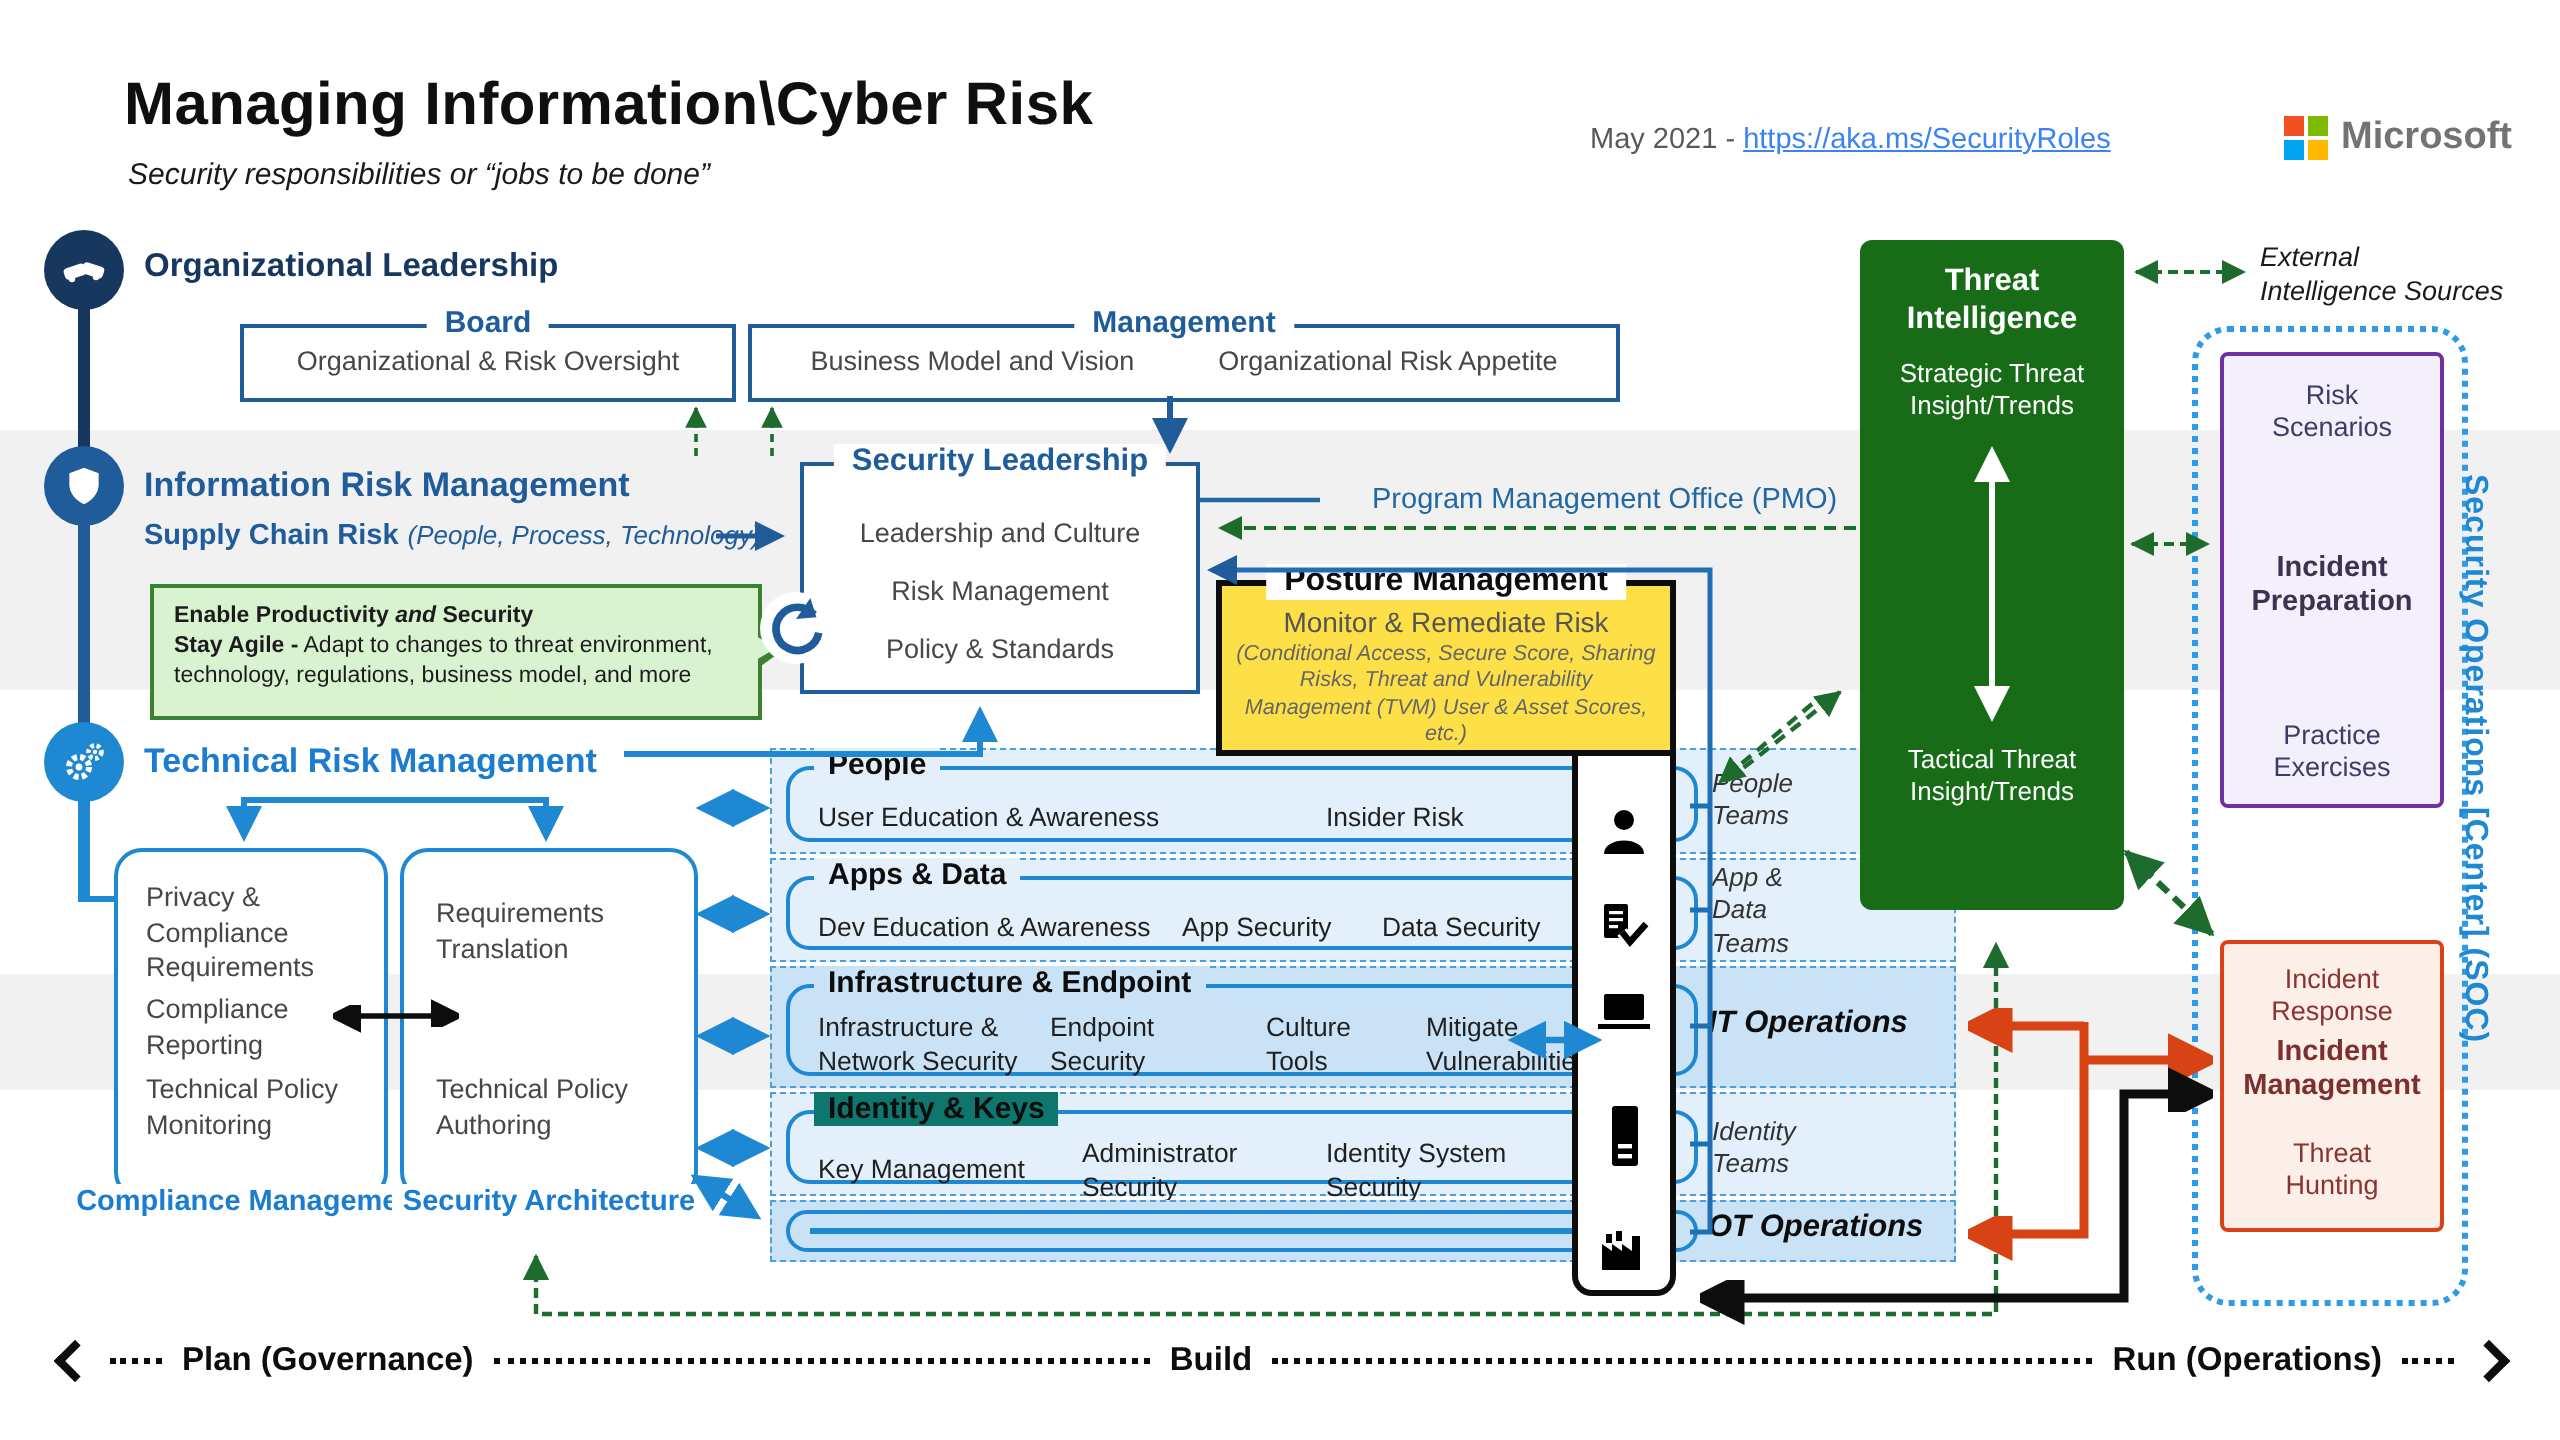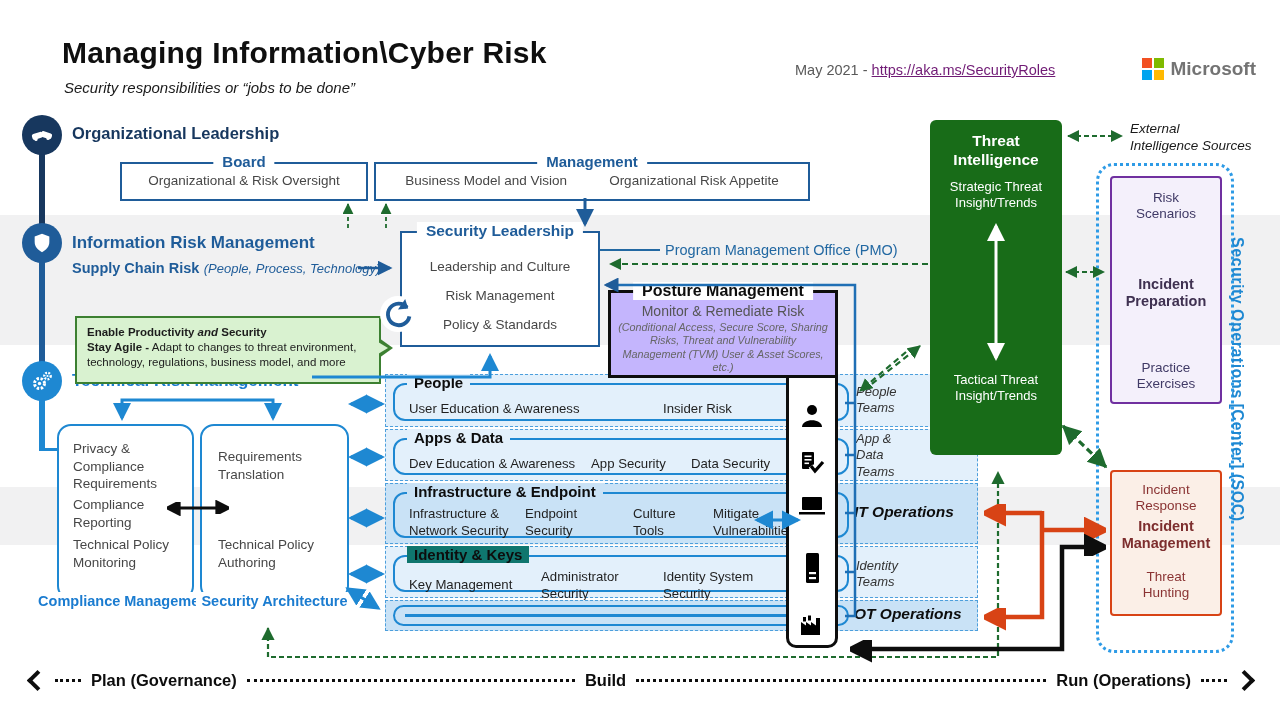--- a/index.html
+++ b/index.html
@@ -4,21 +4,21 @@
 <style>
   html,body{margin:0;padding:0;}
   body{width:1280px;height:720px;position:relative;background:#fff;
        font-family:"Liberation Sans","DejaVu Sans",sans-serif;color:#111;overflow:hidden;}
   .abs{position:absolute;}
   .grayband{position:absolute;left:0;width:1280px;background:#f1f1f2;z-index:0;}
   
   .title{font-size:30px;font-weight:700;letter-spacing:.2px;color:#0f0f0f;}
   .subtitle{font-style:italic;font-size:15px;color:#1a1a1a;}
   .datelabel{font-size:14.5px;color:#595959;}
-  .link{font-size:14.5px;color:#701a75;text-decoration:underline;}
+  .link{font-size:14.5px;color:#3b82f6;text-decoration:underline;}
   .mslogo{display:flex;align-items:center;gap:7px;padding-left:32px;}
   .msgrid{display:grid;grid-template-columns:10px 10px;grid-template-rows:10px 10px;gap:1.5px;}
   .mstext{font-size:19px;font-weight:600;color:#737373;}
   
   .railseg{position:absolute;width:6px;z-index:2;}
   .circ{position:absolute;width:40px;height:40px;border-radius:50%;z-index:3;
         display:flex;align-items:center;justify-content:center;}
   .sect1{font-size:16.5px;font-weight:700;color:#17375E;}
   .sect2{font-size:17px;font-weight:700;color:#1F5C99;}
   .sect3{font-size:17px;font-weight:700;color:#1B7CD0;}
@@ -28,21 +28,21 @@
             background:#fff;padding:0 9px;font-weight:700;font-size:15px;color:#1F5C99;white-space:nowrap;}
   .boxitem{font-size:13.5px;color:#474747;white-space:nowrap;}
   
   .callout{position:absolute;background:#D9F2D0;border:2.5px solid #3C8031;z-index:3;
            font-size:11.5px;line-height:1.3;color:#1c1c1c;padding:7px 10px;}
   .tail1{position:absolute;right:-14px;top:20px;width:0;height:0;border-top:10px solid transparent;
          border-bottom:10px solid transparent;border-left:14px solid #3C8031;}
   .tail2{position:absolute;right:-9px;top:24px;width:0;height:0;border-top:6px solid transparent;
          border-bottom:6px solid transparent;border-left:10px solid #D9F2D0;}
   
-  .posture{position:absolute;background:#c4b5fd;border:3px solid #0d0d0d;z-index:4;text-align:center;}
+  .posture{position:absolute;background:#fde047;border:3px solid #0d0d0d;z-index:4;text-align:center;}
   .posture .toplabel{color:#0d0d0d;font-size:16px;}
   
   .band{position:absolute;left:385px;width:593px;border:1.5px dashed #4D9FDC;z-index:2;box-sizing:border-box;}
   .inner{position:absolute;left:7px;width:456px;border:2.5px solid #1E88D2;border-radius:12px;box-sizing:border-box;}
   .rowhdr{position:absolute;top:-11px;left:12px;padding:0 7px;font-weight:700;font-size:15px;color:#0d0d0d;white-space:nowrap;}
   .ritem{position:absolute;font-size:13.2px;color:#1f1f1f;white-space:nowrap;}
   .team{position:absolute;left:470px;font-style:italic;font-size:13px;color:#333;line-height:1.25;}
   .teambold{position:absolute;left:468px;font-style:italic;font-weight:700;font-size:15.5px;color:#0d0d0d;white-space:nowrap;}
   .prel{white-space:pre-line;}
   
@@ -134,42 +134,42 @@
   <div class="boxitem" style="position:absolute;left:0;right:0;top:9px;text-align:center;">Organizational &amp; Risk Oversight</div>
 </div>
 <div class="bluebox" style="left:374px;top:162px;width:432px;height:35px;">
   <span class="toplabel">Management</span>
   <div style="position:absolute;left:0;right:0;top:9px;display:flex;justify-content:center;gap:42px;">
     <span class="boxitem">Business Model and Vision</span>
     <span class="boxitem">Organizational Risk Appetite</span>
   </div>
 </div>
 
-<div class="callout" style="left:75px;top:292px;width:282px;height:50px;margin-top:24px;">
+<div class="callout" style="left:75px;top:292px;width:282px;height:50px;">
   <div><b>Enable Productivity </b><b><i>and</i></b><b> Security</b></div>
   <div><b>Stay Agile -</b><span> Adapt to changes to threat environment, technology, regulations, business model, and more</span></div>
   <div class="tail1"></div>
     <div class="tail2"></div>
 </div>
 
 <div class="abs" style="left:380px;top:296px;width:36px;height:36px;border-radius:50%;background:#fff;z-index:5;">
   <svg width="36" height="36" viewBox="0 0 30 30">
     <path d="M22.5,9.5 A9,9 0 1 0 24.5,17" fill="none" stroke="#1F5C99" stroke-width="3.2"></path>
     <path d="M21,2.5 l2.5,8 -8.5,0.8 z" fill="#1F5C99"></path>
     </svg>
 </div>
 
 <div class="bluebox" style="left:400px;top:231px;width:196px;height:112px;z-index:4;">
   <span class="toplabel" style="font-size:15.5px;">Security Leadership</span>
   <div class="boxitem" style="position:absolute;left:0;right:0;top:26px;text-align:center;">Leadership and Culture</div>
   <div class="boxitem" style="position:absolute;left:0;right:0;top:55px;text-align:center;">Risk Management</div>
   <div class="boxitem" style="position:absolute;left:0;right:0;top:84px;text-align:center;">Policy &amp; Standards</div>
 </div>
 
-<div class="abs" style="left:665px;top:242px;font-size:14.5px;color:#2268A2;z-index:2;white-space:nowrap;">Program Management Office  (PMO)</div>
+<div class="abs" style="left:686px;top:242px;font-size:14.5px;color:#2268A2;z-index:2;white-space:nowrap;">Program Management Office  (PMO)</div>
 
 <div class="posture" style="left:608px;top:290px;width:224px;height:82px;">
   <span class="toplabel" style="color:#0d0d0d;">Posture Management</span>
   <div style="margin-top:10px;font-size:14px;color:#555;">Monitor &amp; Remediate Risk</div>
   <div style="margin:2px 6px 0;font-size:10.8px;font-style:italic;color:#666;line-height:1.25;">(Conditional Access, Secure Score, Sharing Risks,  Threat and Vulnerability Management (TVM) User &amp; Asset Scores, etc.)</div>
 </div>
 
 <div class="band" style="top:374px;height:53px;background:#E3F0FB;">
   <div class="inner" style="top:8px;bottom:5px;">
     <span class="rowhdr" style="background:#E3F0FB;">People</span>

